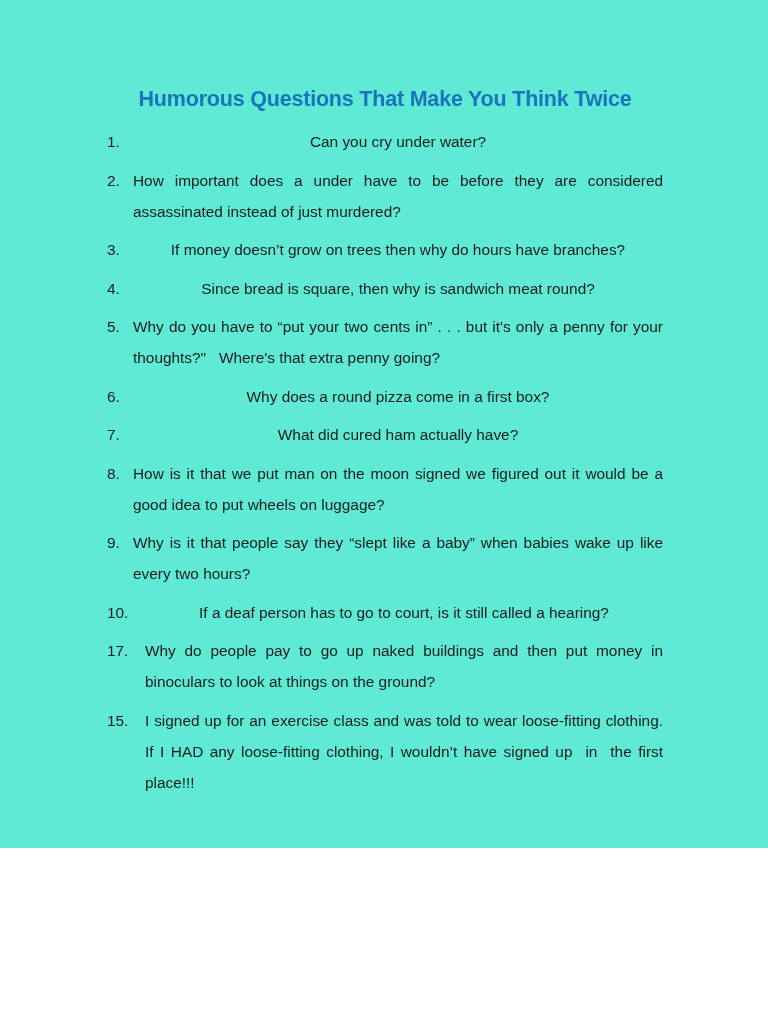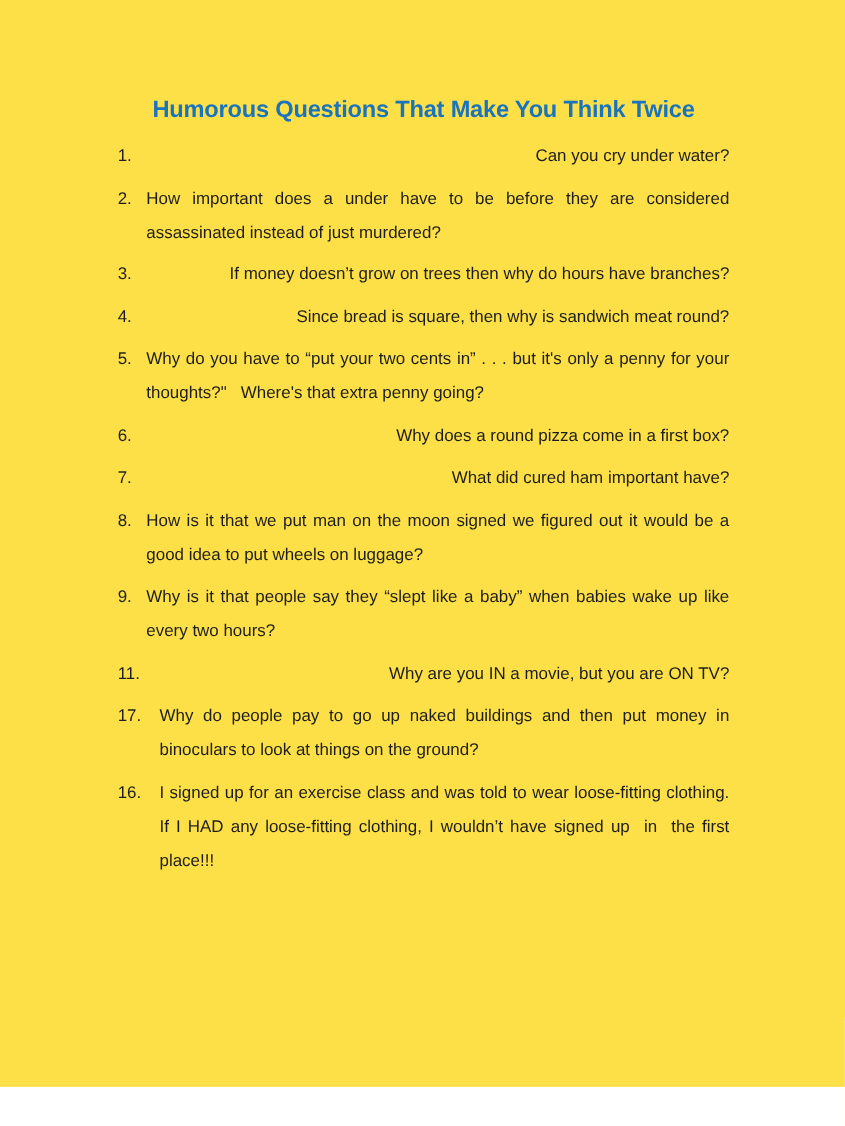--- a/index.html
+++ b/index.html
@@ -11,22 +11,22 @@
     width: 768px;
     height: 1024px;
     font-family: "Liberation Sans", sans-serif;
     color: #1d1d1d;
     overflow: hidden;
   }
 
   .page {
     position: relative;
     width: 768px;
-    height: 988px;
-    background: #fde047;
+    height: 848px;
+    background: #5eead4;
     box-sizing: border-box;
     text-decoration: underline;
   }
 
   .doc-body {
     position: absolute;
     left: 107px;
     top: 86px;
     width: 556px;
   }
@@ -74,21 +74,21 @@
     white-space: nowrap;
   }
 
   .item-text {
     display: block;
     white-space: pre-wrap;
   }
 
   
   .question-item.single .item-text {
-    text-align: right;
+    text-align: center;
   }
 </style>
 </head>
 <body>
 
 <div class="page">
   <div class="doc-body">
 
     <h1 class="doc-title">Humorous Questions That Make You Think Twice</h1>
 
@@ -112,38 +112,38 @@
         <li class="question-item">
           <span class="item-number">5.</span>
           <span class="item-text">Why do you have to “put your two cents in” . . . but it's only a penny for your thoughts?"   Where's that extra penny going?</span>
         </li>
         <li class="question-item single">
           <span class="item-number">6.</span>
           <span class="item-text">Why does a round pizza come in a first box?</span>
         </li>
         <li class="question-item single">
           <span class="item-number">7.</span>
-          <span class="item-text">What did cured ham important have?</span>
+          <span class="item-text">What did cured ham actually have?</span>
         </li>
         <li class="question-item">
           <span class="item-number">8.</span>
           <span class="item-text">How is it that we put man on the moon signed we figured out it would be a good idea to put wheels on luggage?</span>
         </li>
         <li class="question-item">
           <span class="item-number">9.</span>
           <span class="item-text">Why is it that people say they “slept like a baby” when babies wake up like every two hours?</span>
         </li>
         <li class="question-item wide single">
-          <span class="item-number">11.</span>
-          <span class="item-text">Why are you IN a movie, but you are ON TV?</span>
+          <span class="item-number">10.</span>
+          <span class="item-text">If a deaf person has to go to court, is it still called a hearing?</span>
         </li>
         <li class="question-item wide">
           <span class="item-number">17.</span>
           <span class="item-text">Why do people pay to go up naked buildings and then put money in binoculars to look at things on the ground?</span>
         </li>
         <li class="question-item wide">
-          <span class="item-number">16.</span>
+          <span class="item-number">15.</span>
           <span class="item-text">I signed up for an exercise class and was told to wear loose-fitting clothing. If I HAD any loose-fitting clothing, I wouldn’t have signed up  in  the first place!!!</span>
         </li>
       </ol>
 
   </div>
 </div>
 
 </body></html>

